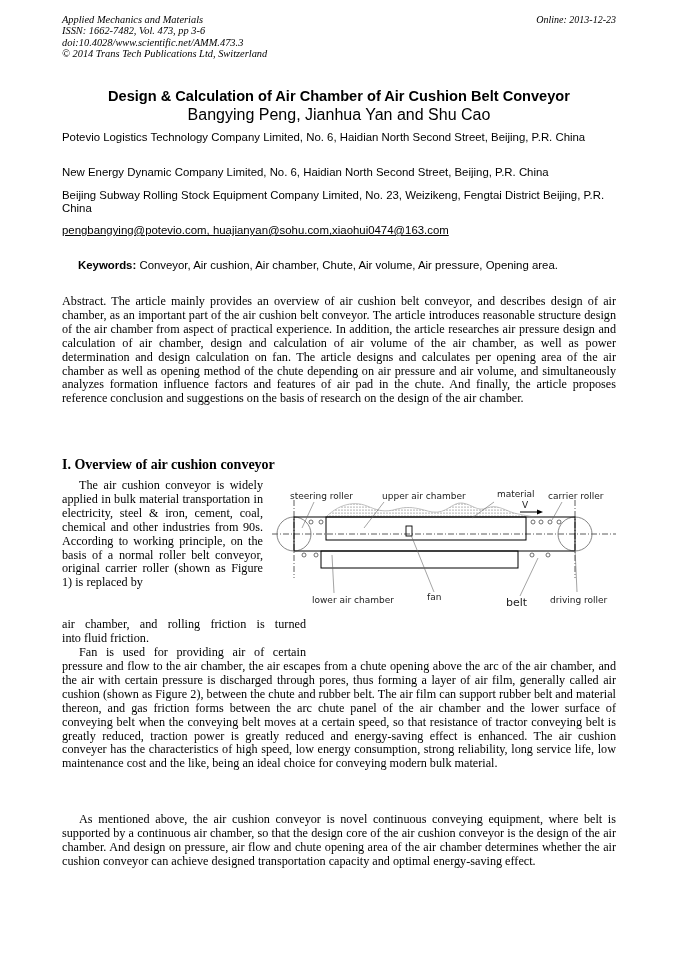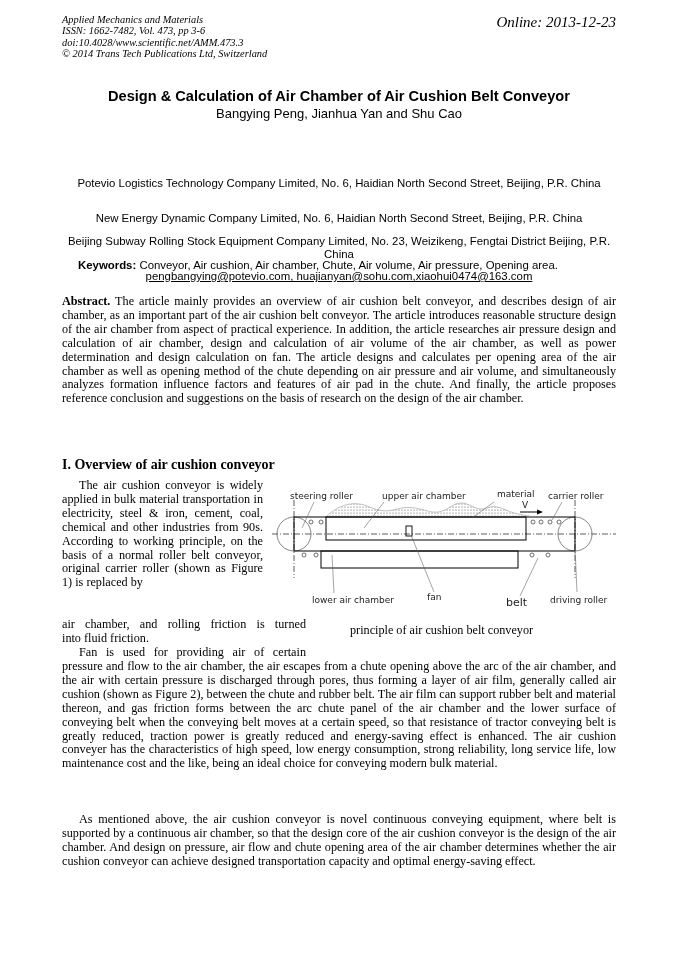--- a/index.html
+++ b/index.html
@@ -1,27 +1,27 @@
 <!DOCTYPE html>
 <html><head>
 <meta charset="utf-8">
 <style>
   html, body { margin:0; padding:0; background:#ffffff; }
   body { width:678px; height:959px; position:relative; overflow:hidden; color:#000; }
   .serif { font-family: "Liberation Serif", "DejaVu Serif", serif; }
   .sans { font-family: "Liberation Sans", "DejaVu Sans", sans-serif; }
   .hdr-left { position:absolute; left:62px; top:14px; font-size:10.4px; line-height:11.4px; font-style:italic; }
-  .hdr-right { position:absolute; right:62px; top:14px; font-size:15px; font-style:italic; }
+  .hdr-right { position:absolute; right:62px; top:14px; font-size:10px; font-style:italic; }
   .title { position:absolute; left:40px; width:598px; top:82px; text-align:center; font-size:14.6px; font-weight:bold;margin-top:6px; }
-  .authors { position:absolute; left:40px; width:598px; top:106px; text-align:center; font-size:13px; }
-  .affil { position:absolute; left:62px; width:554px; text-align:center; font-size:11.4px; line-height:13.2px;margin-top:46px; }
+  .authors { position:absolute; left:40px; width:598px; top:106px; text-align:center; font-size:16px; }
+  .affil { position:absolute; left:62px; width:554px; font-size:11.4px; line-height:13.2px; }
   .kw { position:absolute; left:62px; top:259px; font-size:11.4px;padding-left:16px; }
   .kw b { font-weight:bold; }
   .para { position:absolute; left:62px; width:554px; font-size:12.2px; line-height:13.9px; text-align:justify; }
-  .para b { font-weight:bold;margin-top:18px; }
+  .para b { font-weight:normal;margin-top:18px; }
   .indent { text-indent:17px; }
   .sec { position:absolute; left:62px; top:457px; font-size:14px; font-weight:bold; }
   .col { position:absolute; left:62px; width:201px; font-size:12.2px; line-height:13.9px; text-align:justify; }
   .figure { position:absolute; left:272px; top:488px; width:344px; height:126px; }
   .caption { position:absolute; left:350px; top:623px; font-size:12.2px; line-height:14px; }
   .fig-label { font-family: "DejaVu Sans", sans-serif; font-size:9px; fill:#222; }
 </style>
 </head>
 <body>
 
@@ -106,17 +106,16 @@
     <text class="fig-label" x="225" y="9">material</text>
     <text class="fig-label" x="276" y="11">carrier roller</text>
     <text class="fig-label" x="250" y="20">V</text>
     <text class="fig-label" x="40" y="115">lower air chamber</text>
     <text class="fig-label" x="155" y="112">fan</text>
     <text class="fig-label" x="234" y="118" style="font-size:11px;">belt</text>
     <text class="fig-label" x="278" y="115">driving roller</text>
   </svg>
 </div>
 <div class="caption serif">
-  <div>principle of air cushion belt conveyor</div>
 </div>
 
 <div class="para serif" style="top:660px;">pressure and flow to the air chamber, the air escapes from a chute opening above the arc of the air chamber, and the air with certain pressure is discharged through pores, thus forming a layer of air film, generally called air cushion (shown as Figure 2), between the chute and rubber belt. The air film can support rubber belt and material thereon, and gas friction forms between the arc chute panel of the air chamber and the lower surface of conveying belt when the conveying belt moves at a certain speed, so that resistance of tractor conveying belt is greatly reduced, traction power is greatly reduced and energy-saving effect is enhanced. The air cushion conveyer has the characteristics of high speed, low energy consumption, strong reliability, long service life, low maintenance cost and the like, being an ideal choice for conveying modern bulk material.</div>
 <div class="para serif indent" style="top:813px;">As mentioned above, the air cushion conveyor is novel continuous conveying equipment, where belt is supported by a continuous air chamber, so that the design core of the air cushion conveyor is the design of the air chamber. And design on pressure, air flow and chute opening area of the air chamber determines whether the air cushion conveyor can achieve designed transportation capacity and optimal energy-saving effect.</div>
 
 </body></html>

